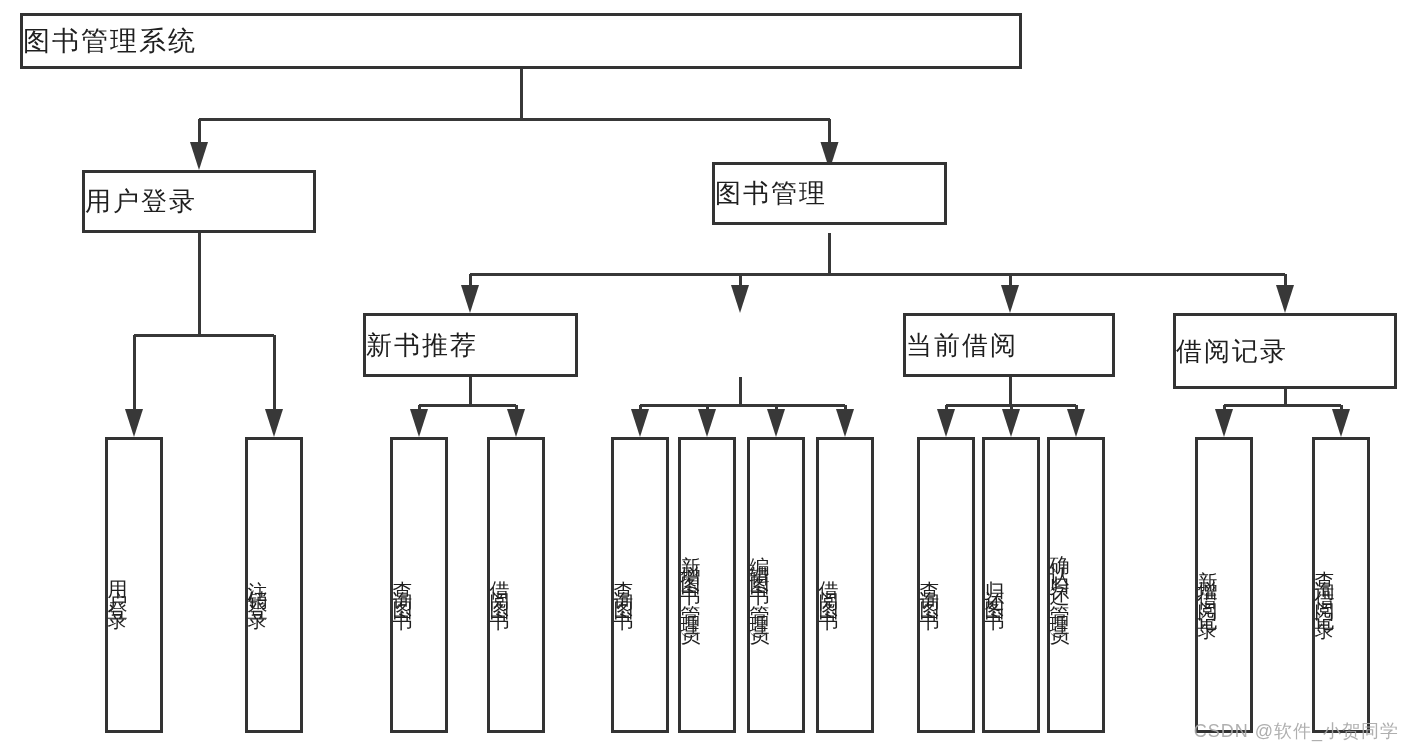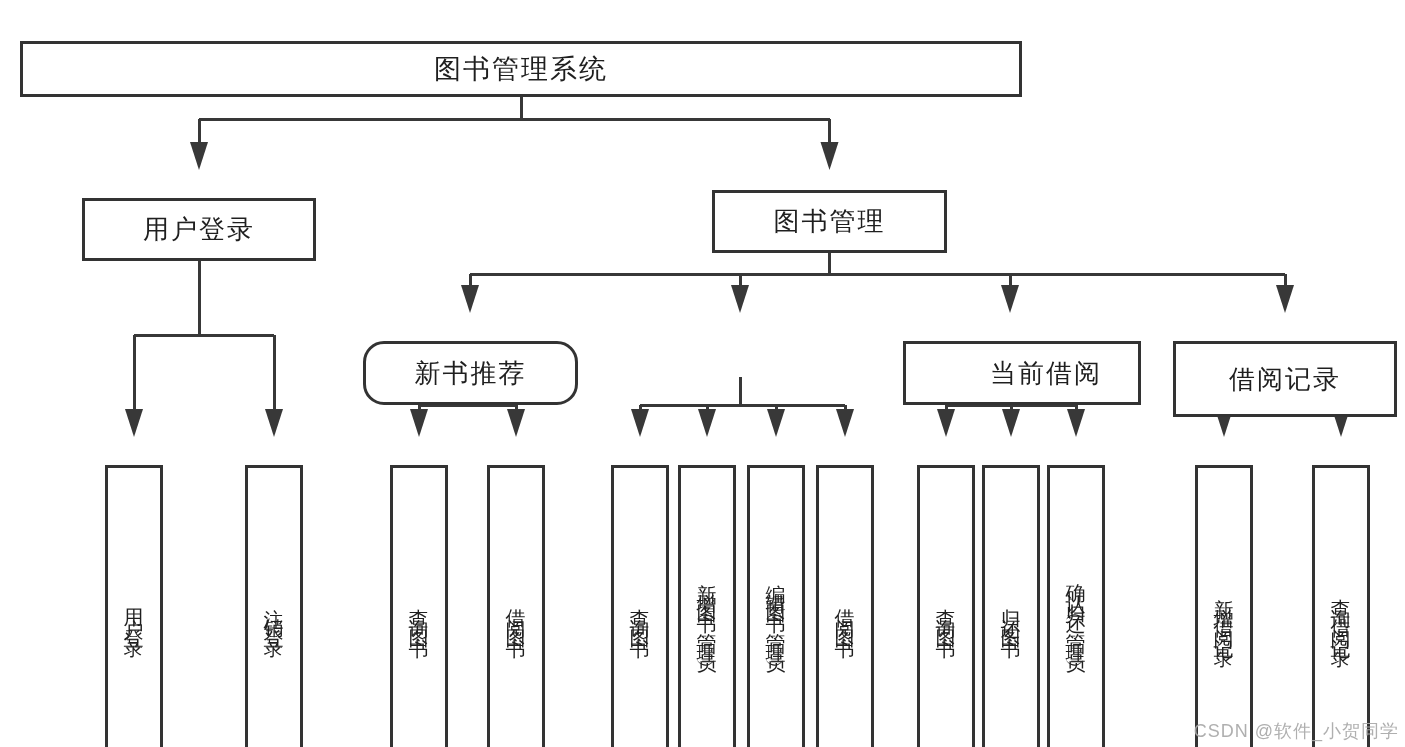--- a/index.html
+++ b/index.html
@@ -18,23 +18,22 @@
     width: 1405px; height: 747px;
     pointer-events: none;
   }
   .box {
     position: absolute;
     box-sizing: border-box;
     border: 3px solid #333333;
     background: #ffffff;
     display: flex;
     align-items: center;
-    justify-content: center;
+    justify-content: flex-start;
     text-align: center;
-    margin-top: 28px;
   }
   .box.h span {
     font-size: 26px;
     letter-spacing: 2px;
     color: #1f1f1f;
     white-space: nowrap;
   }
   .box.root span { font-size: 27px; }
   .box.leaf {
     top: 437px;
@@ -101,24 +100,24 @@
     <span>图书管理系统</span>
   </div>
 
   <div class="box h" style="left:82px; top:170px; width:234px; height:63px;">
     <span>用户登录</span>
   </div>
   <div class="box h" style="left:712px; top:162px; width:235px; height:63px;">
     <span>图书管理</span>
   </div>
 
-  <div class="box h" style="left:363px; top:313px; width:215px; height:64px;border-radius:21px;">
+  <div class="box h" style="left:363px; top:313px; width:215px; height:64px;">
     <span>新书推荐</span>
   </div>
-  <div class="box h" style="left:903px; top:313px; width:238px; height:64px;padding-left:48px;">
+  <div class="box h" style="left:903px; top:313px; width:212px; height:64px;">
     <span>当前借阅</span>
   </div>
   <div class="box h" style="left:1173px; top:313px; width:224px; height:76px;">
     <span>借阅记录</span>
   </div>
 
   <div class="box leaf" style="left:105px;">
     <span>用户登录</span>
   </div>
   <div class="box leaf" style="left:245px;">

